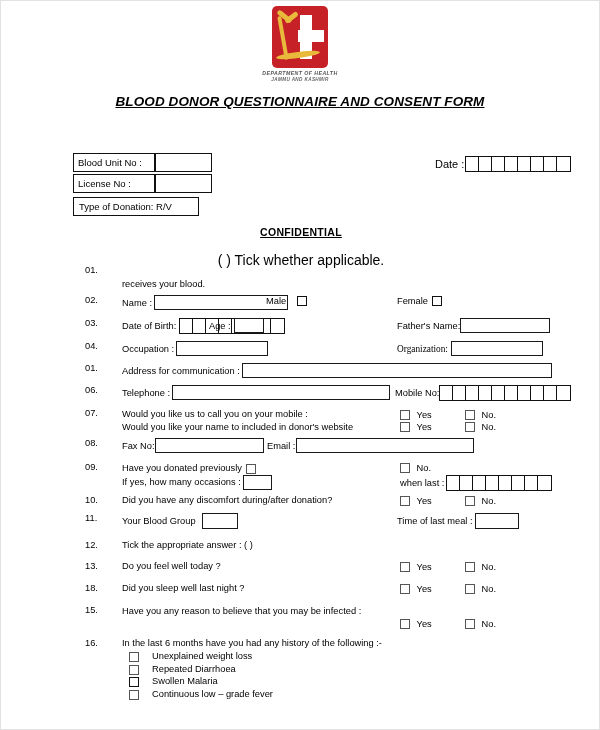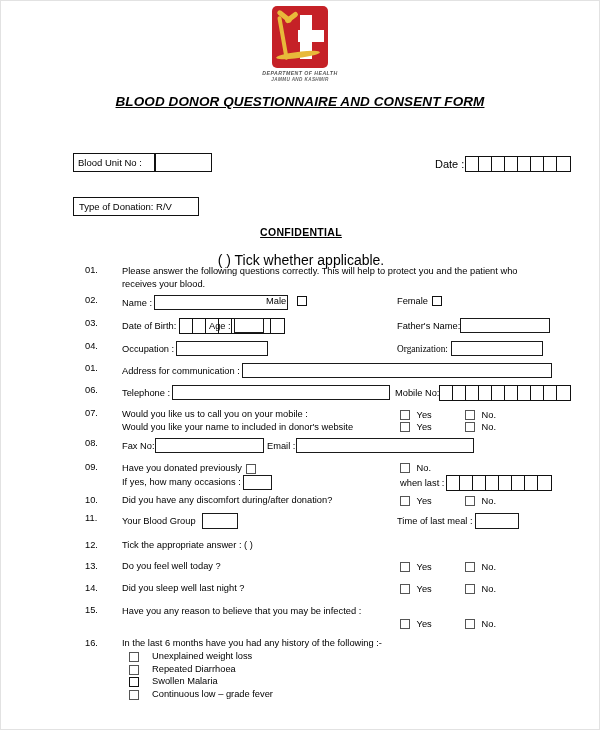--- a/index.html
+++ b/index.html
@@ -179,20 +179,23 @@
       <div class="logo-cap1">Department of Health</div>
       <div class="logo-cap2">Jammu and Kashmir</div>
     </div>
     <div id="form-title">BLOOD DONOR QUESTIONNAIRE AND CONSENT FORM</div>
   </div>
 
   <div id="idblock">
     <div class="idrow">
       <span class="idcell lbl">Blood Unit No :</span><span class="idcell val"></span>
     </div>
+    <div class="idrow" style="margin-top:2px;">
+      <span class="idcell lbl">License No :</span><span class="idcell val"></span>
+    </div>
   </div>
   <div id="donationtype">Type of Donation: R/V</div>
 
   <div id="datewrap">
     <span class="dlbl">Date :</span><span class="comb">
         <i></i>
         <i></i>
         <i></i>
         <i></i>
         <i></i>
@@ -203,21 +206,21 @@
   </div>
 
   <div id="confidential">
     <div id="conf-title">CONFIDENTIAL</div>
     <div id="conf-sub">( ) Tick whether applicable.</div>
   </div>
 
   <div class="row" style="top:264px;">
     <span class="num">01.</span>
     <span class="body" style="top:0;width:420px;line-height:12.5px;">
-      <span>Please answer the following questions correctly. This will help to protect you and the patient who</span><br>
+      <br>
       <span>receives your blood.</span>
     </span>
   </div>
 
   <div class="row" style="top:294px;">
     <span class="num">02.</span>
     <span class="body">
       <span class="lbl">Name :</span><span class="ibox" style="width:134px;height:15px;margin-left:2px;"></span>
     </span>
     <span class="right" style="left:265px;top:0;">
@@ -383,21 +386,21 @@
       <span class="cbx thin"></span>
       <span class="yes-lbl">Yes</span>
     </span>
     <span class="right" style="left:464px;top:0;">
       <span class="cbx thin"></span>
       <span class="no-lbl">No.</span>
     </span>
   </div>
 
   <div class="row" style="top:582px;">
-    <span class="num">14.</span>
+    <span class="num">18.</span>
     <span class="body">Did you sleep well last night ?</span>
     <span class="right" style="left:399px;top:0;">
       <span class="cbx thin"></span>
       <span class="yes-lbl">Yes</span>
     </span>
     <span class="right" style="left:464px;top:0;">
       <span class="cbx thin"></span>
       <span class="no-lbl">No.</span>
     </span>
   </div>

